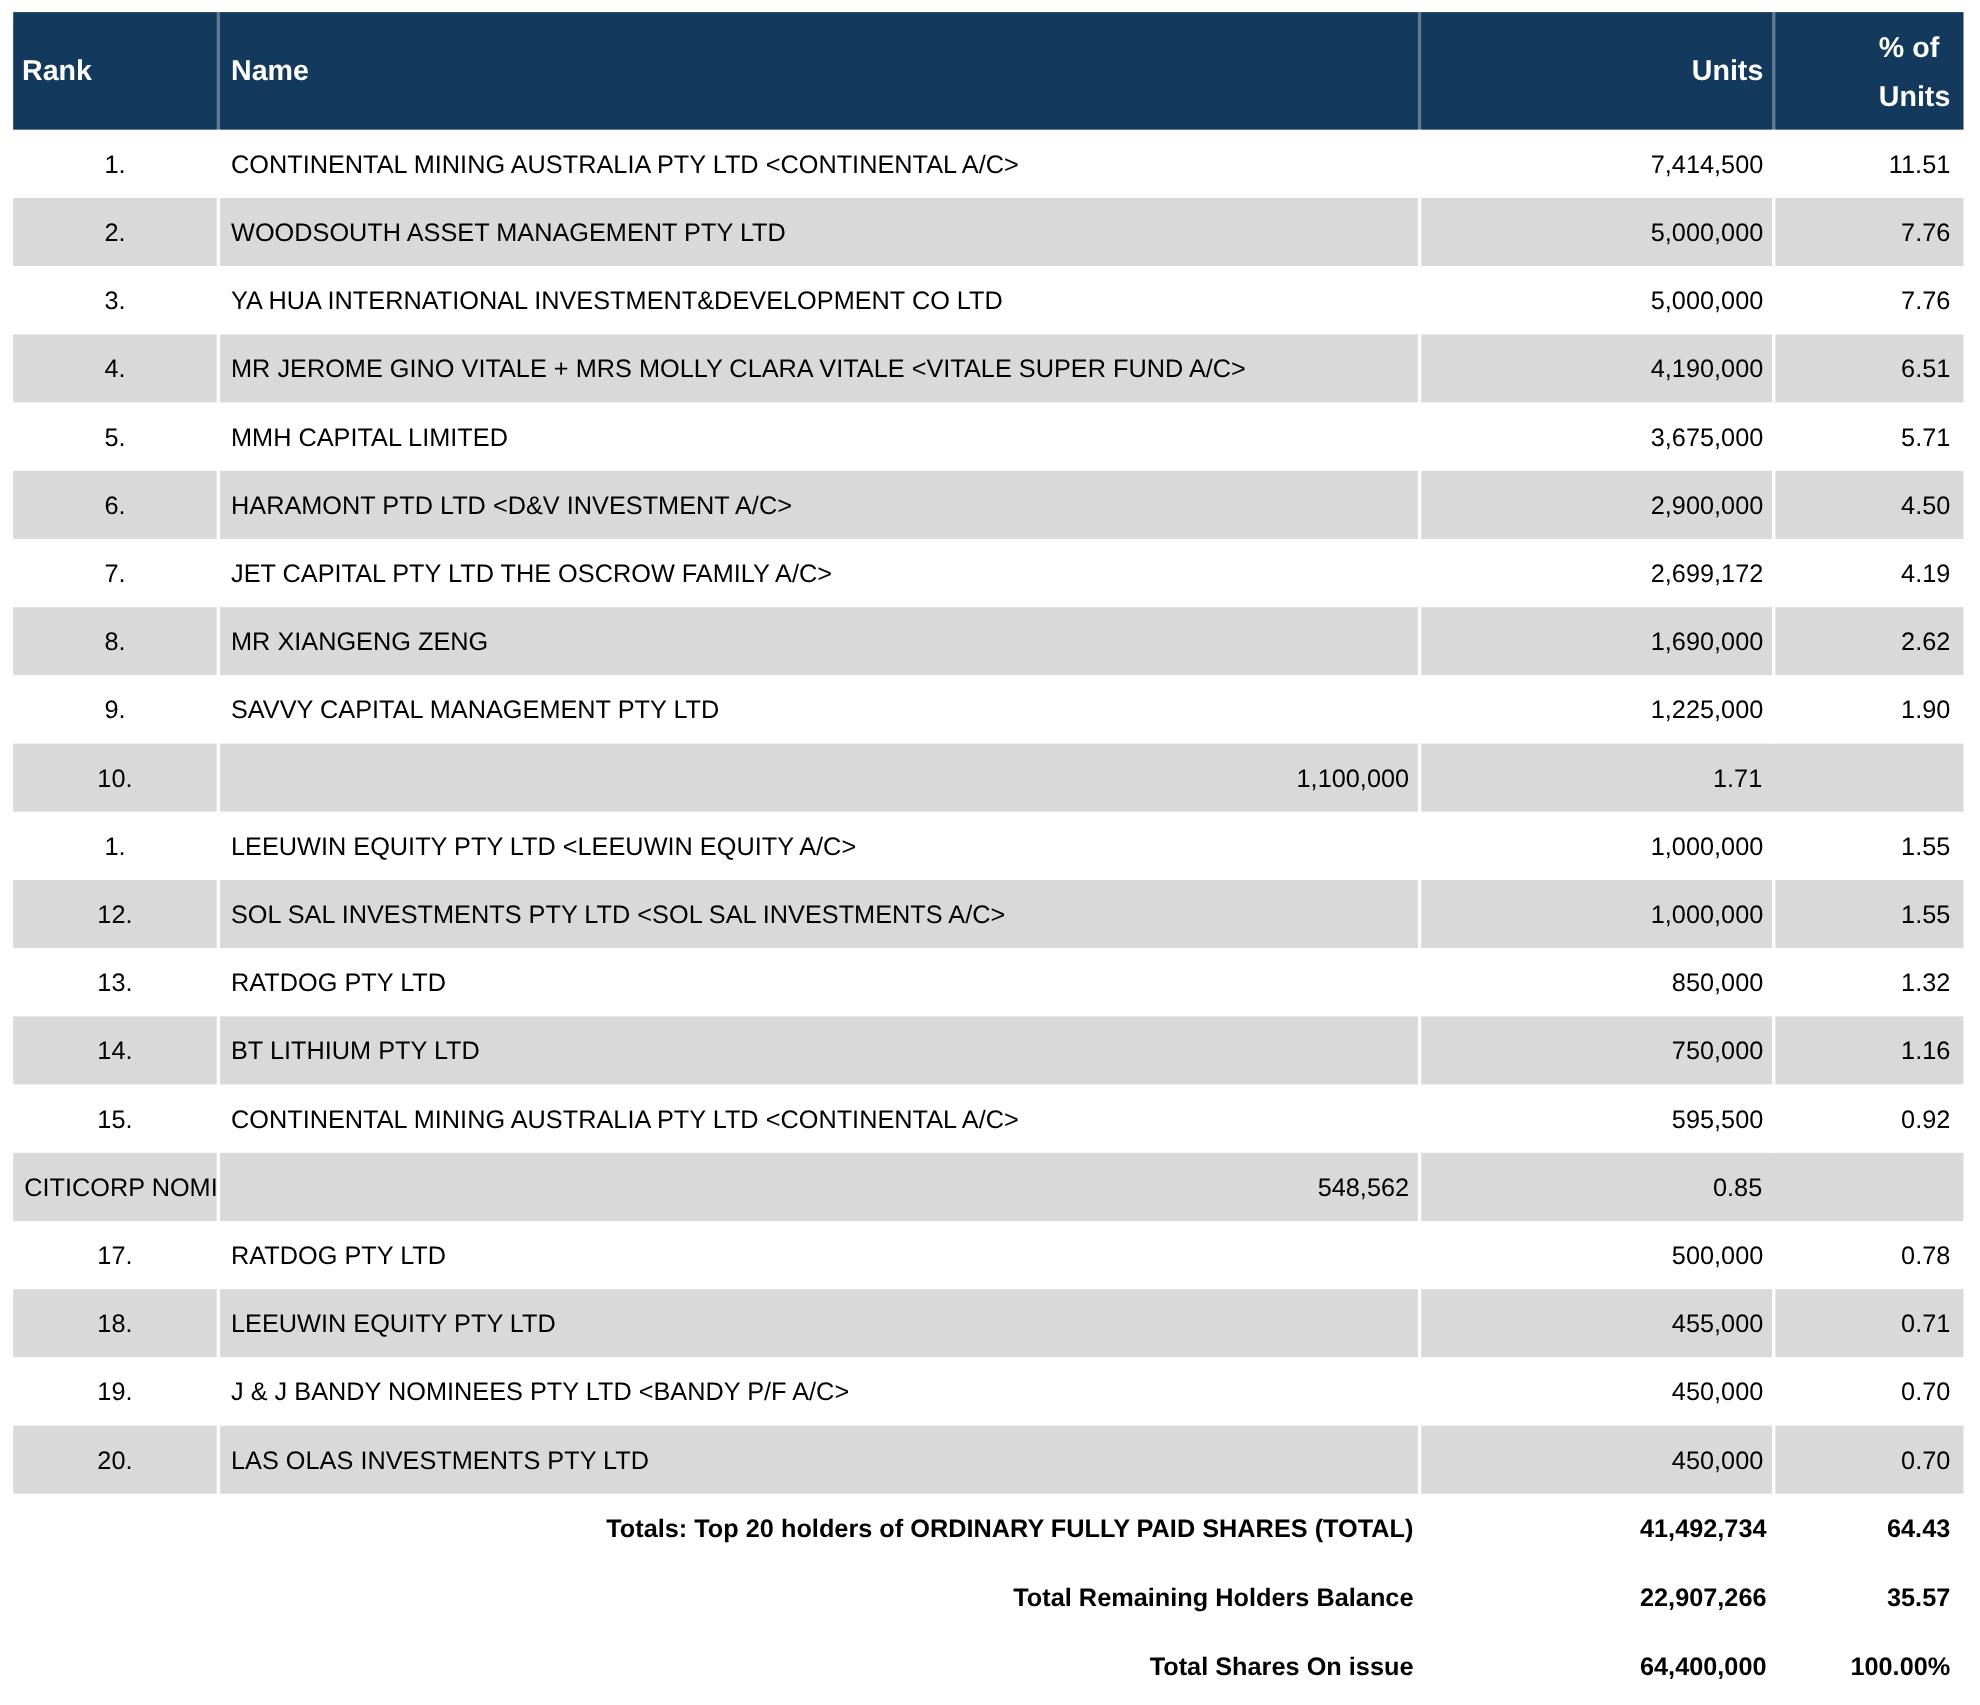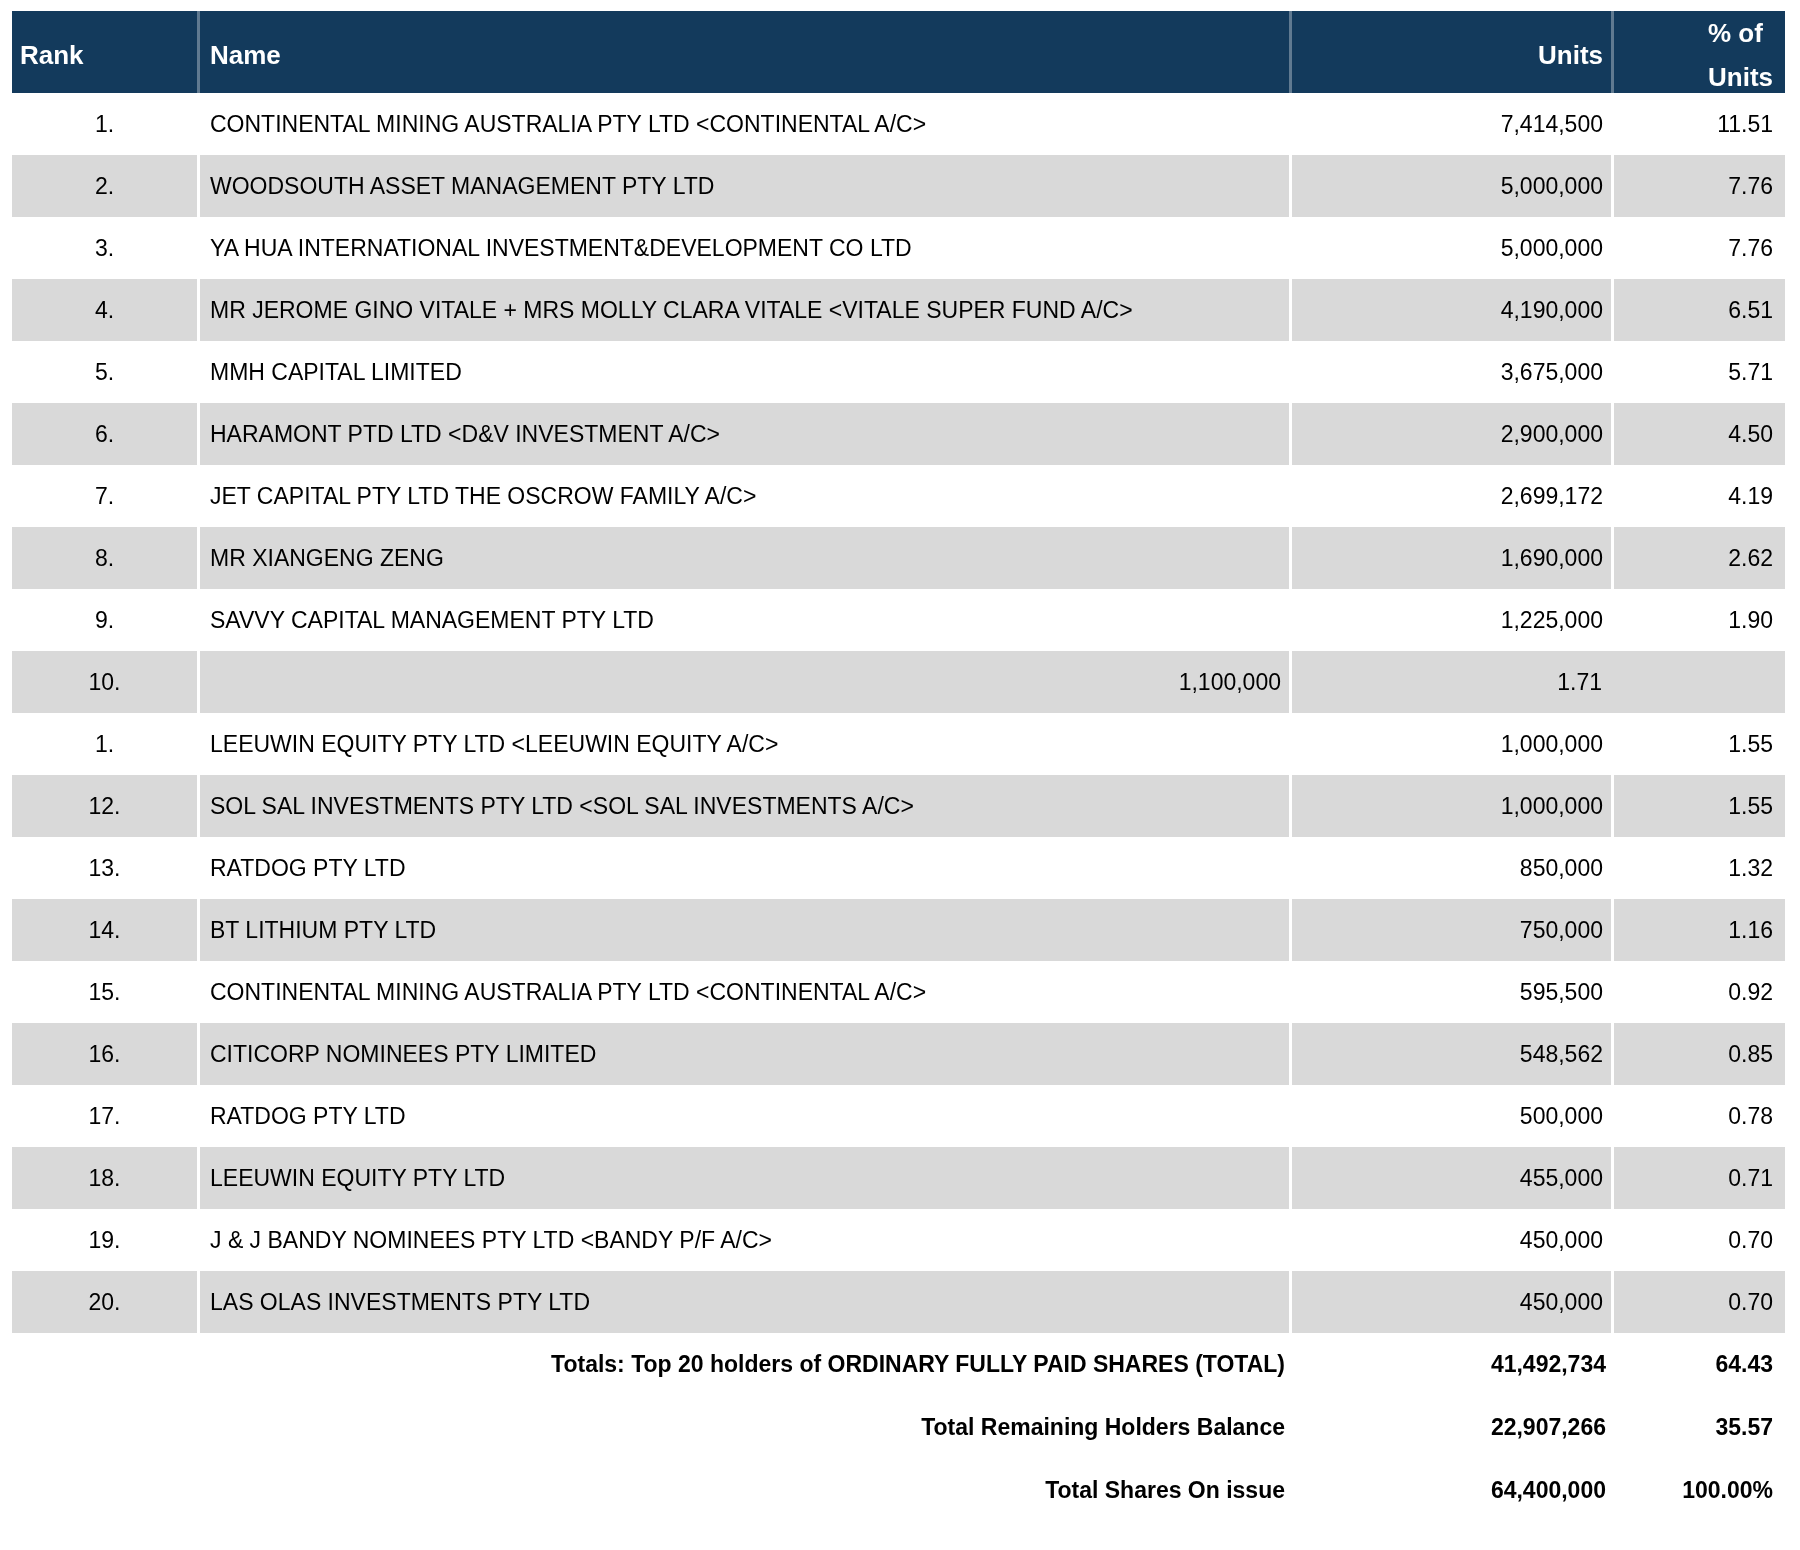--- a/index.html
+++ b/index.html
@@ -9,21 +9,21 @@
     color: #000000;
     overflow: hidden;
   }
   .holders-table {
     margin: 11px 15px 0 12px;
     width: 1773px;
   }
   .hrow {
     display: grid;
     grid-template-columns: 188px 1092px 322px 171px;
-    height: 82px;
+    height: 107px;
     background: #133A5C;
     color: #ffffff;
     font-weight: bold;
     font-size: 26px;
   }
   .hcell {
     display: flex;
     align-items: center;
     box-sizing: border-box;
   }
@@ -181,21 +181,20 @@
   </div>
 
   <div class="row">
     <div class="cell rank b">15.</div>
     <div class="cell name b">CONTINENTAL MINING AUSTRALIA PTY LTD &lt;CONTINENTAL A/C&gt;</div>
     <div class="cell units b">595,500</div>
     <div class="cell pct">0.92</div>
   </div>
 
   <div class="row stripe">
-    <div class="cell rank b">16.</div>
     <div class="cell name b">CITICORP NOMINEES PTY LIMITED</div>
     <div class="cell units b">548,562</div>
     <div class="cell pct">0.85</div>
   </div>
 
   <div class="row">
     <div class="cell rank b">17.</div>
     <div class="cell name b">RATDOG PTY LTD</div>
     <div class="cell units b">500,000</div>
     <div class="cell pct">0.78</div>

